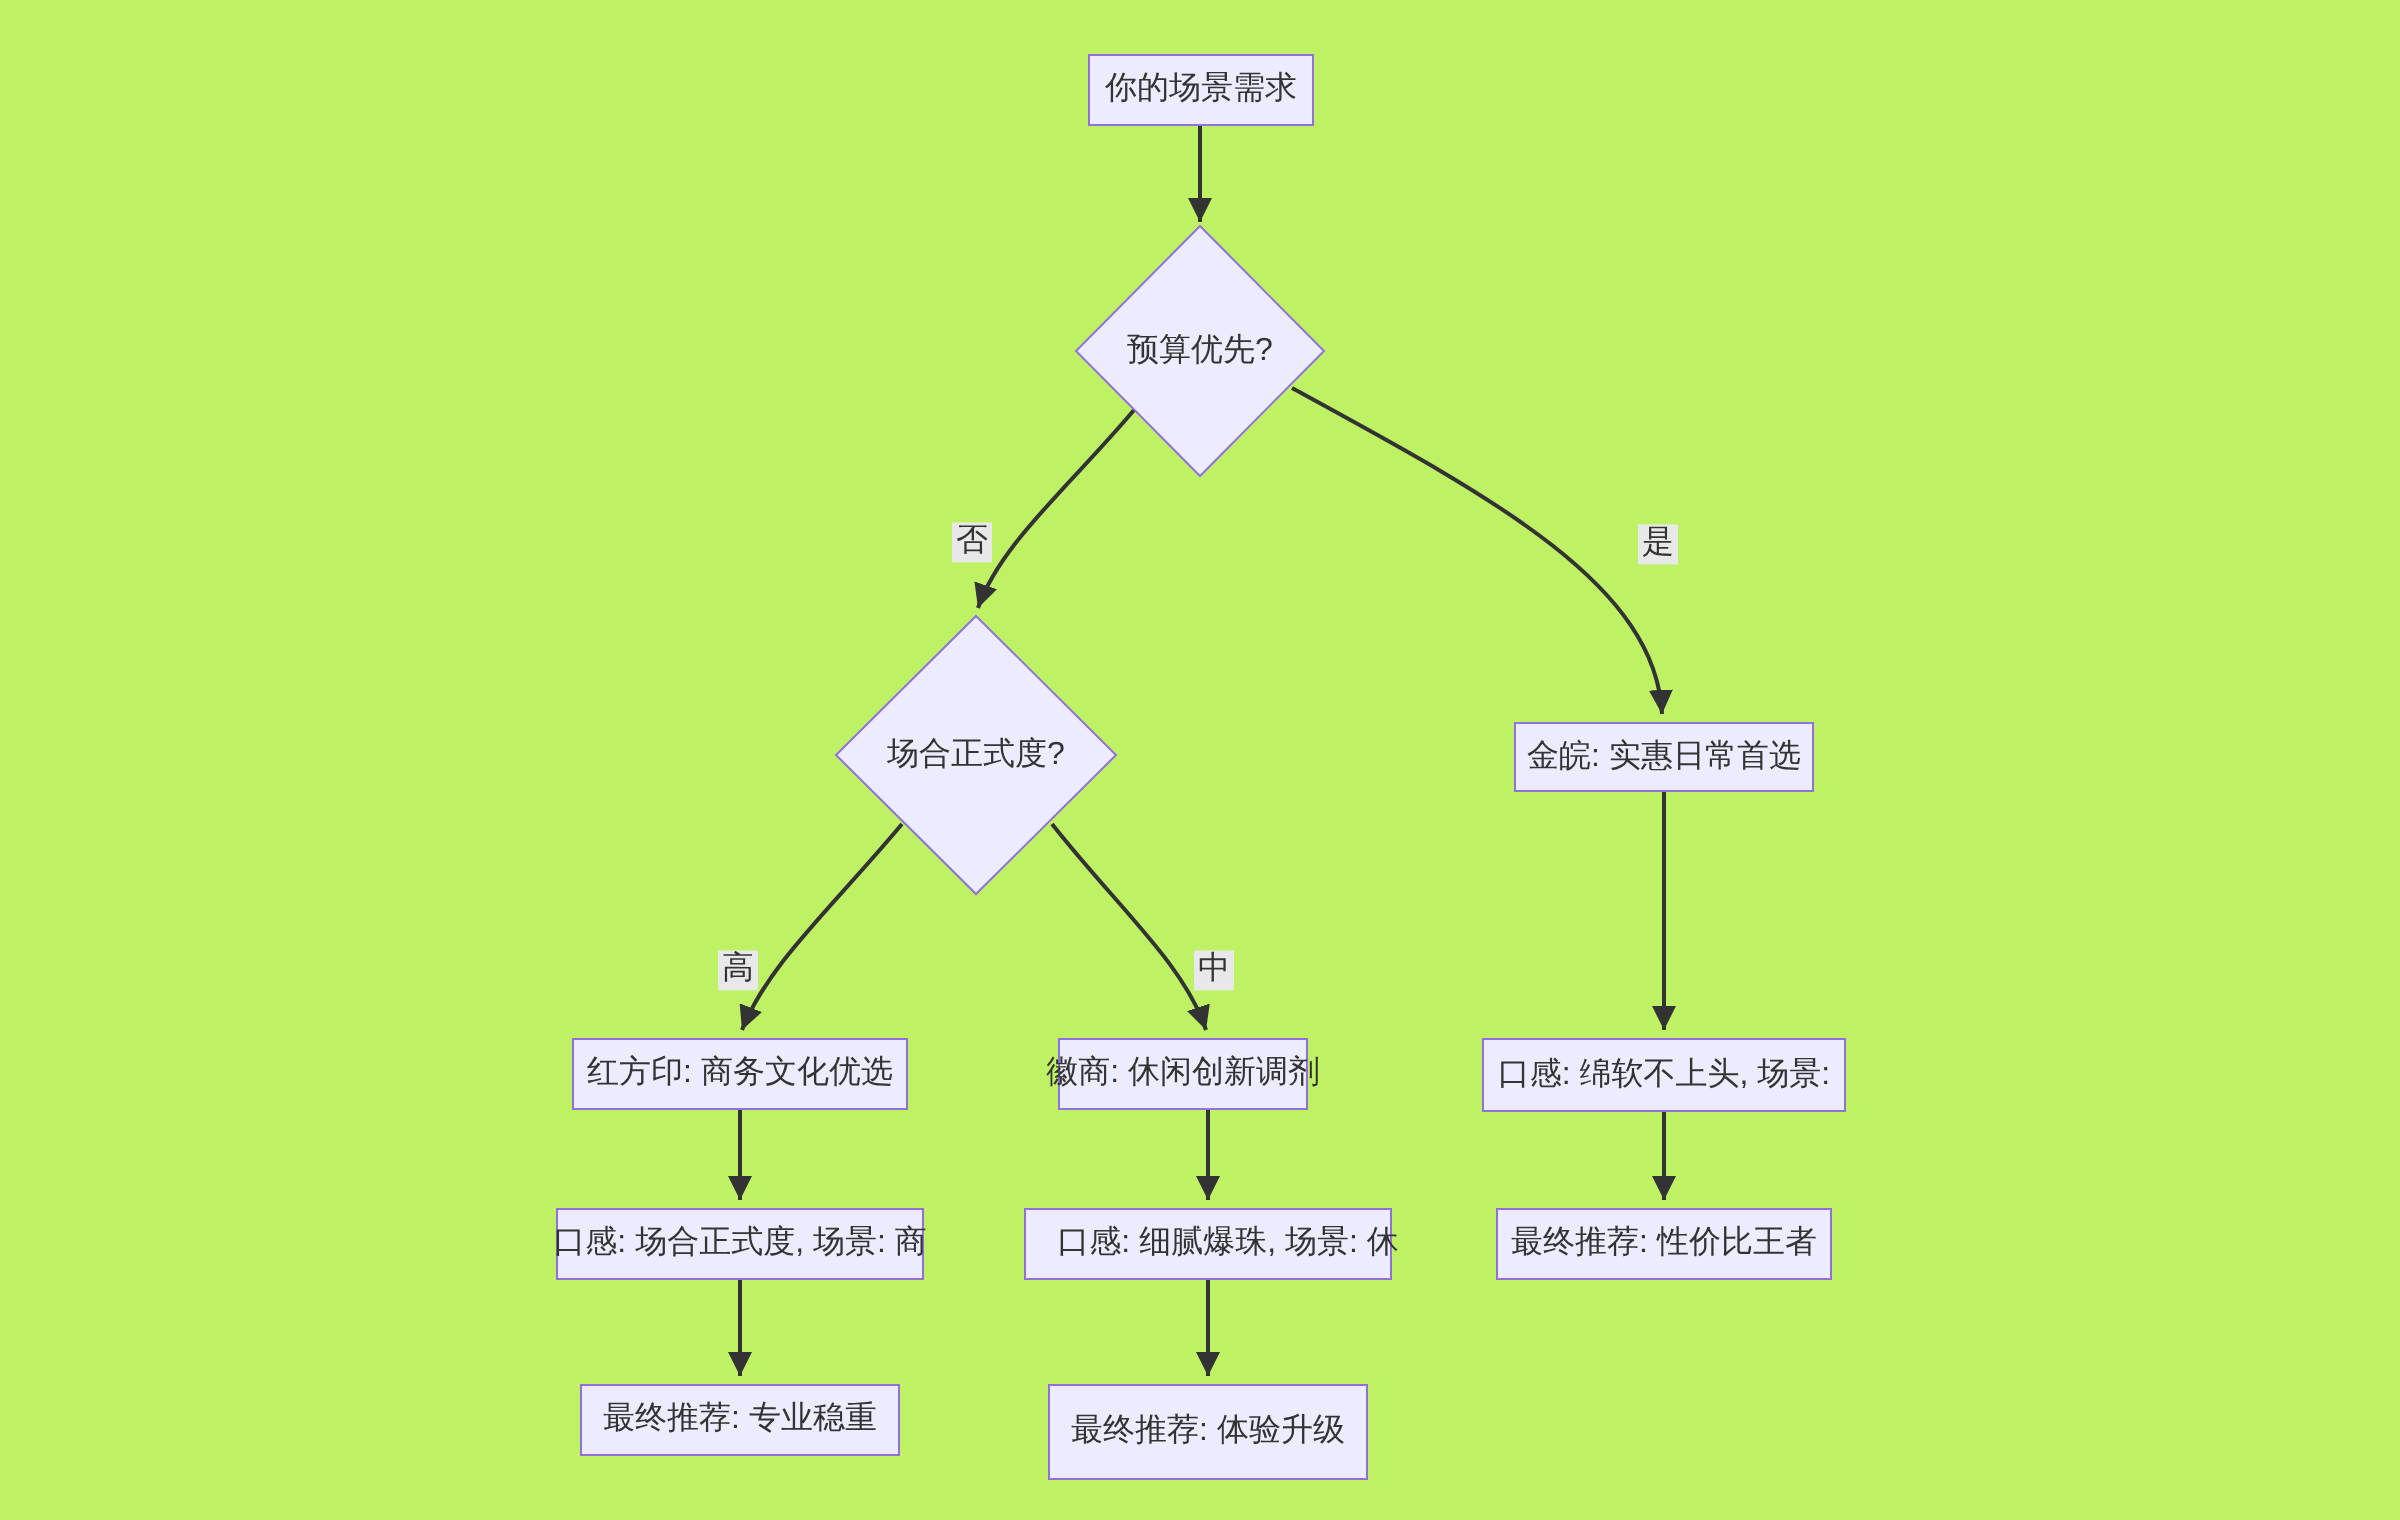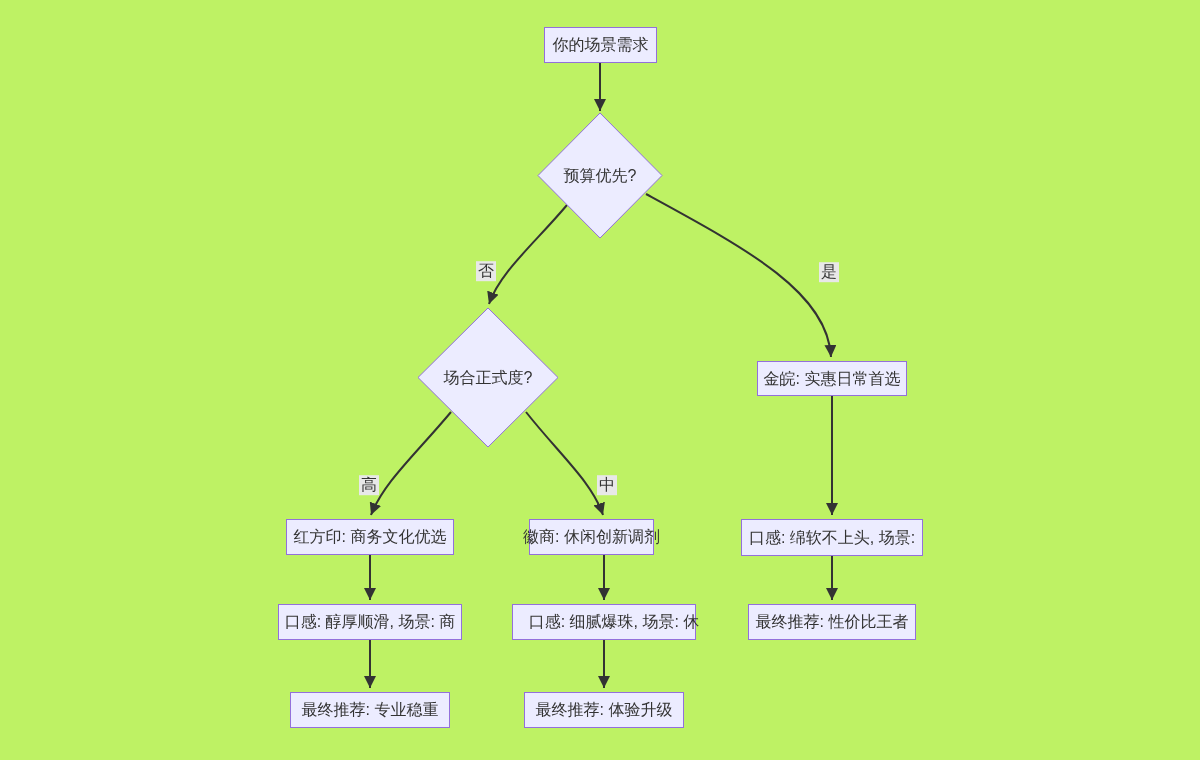--- a/index.html
+++ b/index.html
@@ -95,29 +95,29 @@
   <div class="node" style="left:544px; top:27px;  width:113px; height:36px;">你的场景需求</div>
 
   <div class="node" style="left:757px; top:361px; width:150px; height:35px;">金皖: 实惠日常首选</div>
 
   <div class="node" style="left:286px; top:519px; width:168px; height:36px;">红方印: 商务文化优选</div>
 
   <div class="node" style="left:529px; top:519px; width:125px; height:36px;">徽商: 休闲创新调剂</div>
 
   <div class="node" style="left:741px; top:519px; width:182px; height:37px;">口感: 绵软不上头, 场景:</div>
 
-  <div class="node" style="left:278px; top:604px; width:184px; height:36px;">口感: 醇厚顺滑, 场景: 商</div>
+  <div class="node" style="left:278px; top:604px; width:184px; height:36px;">口感: 场合正式度, 场景: 商</div>
 
   <div class="node" style="left:512px; top:604px; width:184px; height:36px;padding-left:20px;">口感: 细腻爆珠, 场景: 休</div>
 
   <div class="node" style="left:748px; top:604px; width:168px; height:36px;">最终推荐: 性价比王者</div>
 
   <div class="node" style="left:290px; top:692px; width:160px; height:36px;">最终推荐: 专业稳重</div>
 
-  <div class="node" style="left:524px; top:692px; width:160px; height:36px;">最终推荐: 体验升级</div>
+  <div class="node" style="left:524px; top:692px; width:160px; height:48px;">最终推荐: 体验升级</div>
 
   <div class="free-label" style="left:600px; top:176px;">预算优先?</div>
   <div class="free-label" style="left:488px; top:378px;">场合正式度?</div>
 
   <div class="edge-label" style="left:486px; top:271px;">否</div>
   <div class="edge-label" style="left:829px; top:272px;">是</div>
   <div class="edge-label" style="left:369px; top:485px;">高</div>
   <div class="edge-label" style="left:607px; top:485px;">中</div>
 
 </div>

